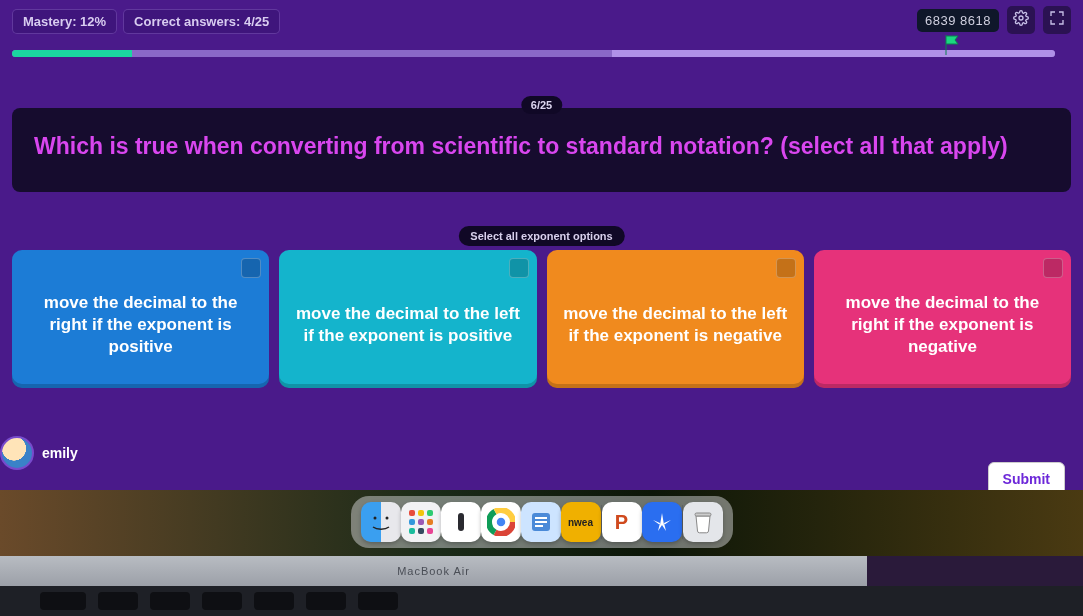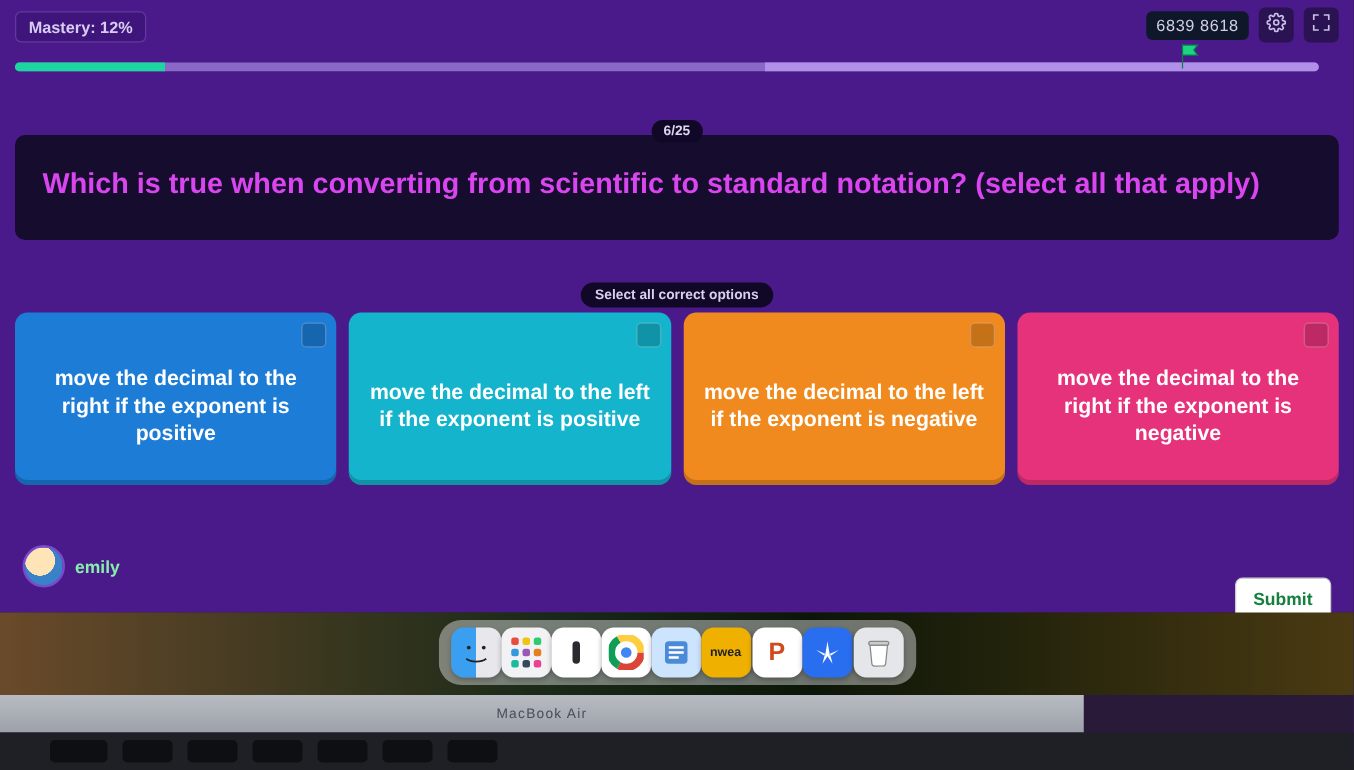--- a/index.html
+++ b/index.html
@@ -117,34 +117,34 @@
     background: rgba(0,0,0,0.18);
     border: 1px solid rgba(255,255,255,0.25);
   }
   .opt-blue   { background: #1c7cd6; }
   .opt-teal   { background: #14b4cc; }
   .opt-orange { background: #f08a1e; }
   .opt-pink   { background: #e6327a; }
 
   
   .player {
-    position: absolute; left: 18px; bottom: 20px;
+    position: absolute; left: 0; bottom: 20px;
     display: flex; align-items: center; gap: 8px;
-    color: #86efac; font-size: 14px; font-weight: 700;
+    color: #ffffff; font-size: 14px; font-weight: 700;
   }
   .avatar {
     width: 34px; height: 34px; border-radius: 50%;
     background: radial-gradient(circle at 40% 35%, #ffe4b8 0 45%, #3a82c8 46% 100%);
     border: 2px solid #774bcc;
   }
 
   
   .submit {
     position: absolute; right: 18px; bottom: -6px;
-    background: #fff; color: #15803d;
+    background: #fff; color: #6d28d9;
     font-size: 14px; font-weight: 600;
     padding: 8px 14px; border-radius: 6px;
     border: 1px solid #ccc;
     cursor: pointer;
     box-shadow: 0 2px 0 rgba(0,0,0,0.15);
   }
 
   
   .desktop-strip {
     width: 1083px; height: 66px;
@@ -201,20 +201,21 @@
   .key { background:#0e0f13; border-radius:4px; height:18px; }
   .key.esc{width:46px;} .key.fn{width:40px;}
 </style>
 </head>
 <body>
 
 <div class="app">
 
   <div class="topbar">
     <div class="stat-pill">Mastery: 12%</div>
+    <div class="stat-pill">Correct answers: 4/25</div>
     <div class="top-right">
       <div class="code-box">6839 8618</div>
       <div class="icon-btn">
         <span>
           <svg viewBox="0 0 24 24">
               <circle cx="12" cy="12" r="3"></circle>
               <path d="M19.4 15a1.7 1.7 0 0 0 .34 1.87l.06.06a2 2 0 1 1-2.83 2.83l-.06-.06a1.7 1.7 0 0 0-1.87-.34 1.7 1.7 0 0 0-1 1.56V21a2 2 0 1 1-4 0v-.09a1.7 1.7 0 0 0-1.11-1.56 1.7 1.7 0 0 0-1.87.34l-.06.06a2 2 0 1 1-2.83-2.83l.06-.06a1.7 1.7 0 0 0 .34-1.87 1.7 1.7 0 0 0-1.56-1H3a2 2 0 1 1 0-4h.09a1.7 1.7 0 0 0 1.56-1.11 1.7 1.7 0 0 0-.34-1.87l-.06-.06a2 2 0 1 1 2.83-2.83l.06.06a1.7 1.7 0 0 0 1.87.34H9a1.7 1.7 0 0 0 1-1.56V3a2 2 0 1 1 4 0v.09a1.7 1.7 0 0 0 1 1.56 1.7 1.7 0 0 0 1.87-.34l.06-.06a2 2 0 1 1 2.83 2.83l-.06.06a1.7 1.7 0 0 0-.34 1.87V9a1.7 1.7 0 0 0 1.56 1H21a2 2 0 1 1 0 4h-.09a1.7 1.7 0 0 0-1.56 1z"></path>
             </svg>
         </span>
       </div>
@@ -238,21 +239,21 @@
         </svg>
     </div>
   </div>
 
   <div class="question-card">
     <div class="q-count-badge">6/25</div>
     <div class="q-text">Which is true when converting from scientific to standard notation? (select all that apply)</div>
   </div>
 
   <div class="options-wrap">
-    <div class="hint-pill">Select all correct options</div>
+    <div class="hint-pill">Select all exponent options</div>
     <div class="options">
       <div class="option opt-blue">
         <div class="opt-check"></div>
         <span>move the decimal to the right if the exponent is positive</span>
       </div>
       <div class="option opt-teal">
         <div class="opt-check"></div>
         <span>move the decimal to the left if the exponent is positive</span>
       </div>
       <div class="option opt-orange">

